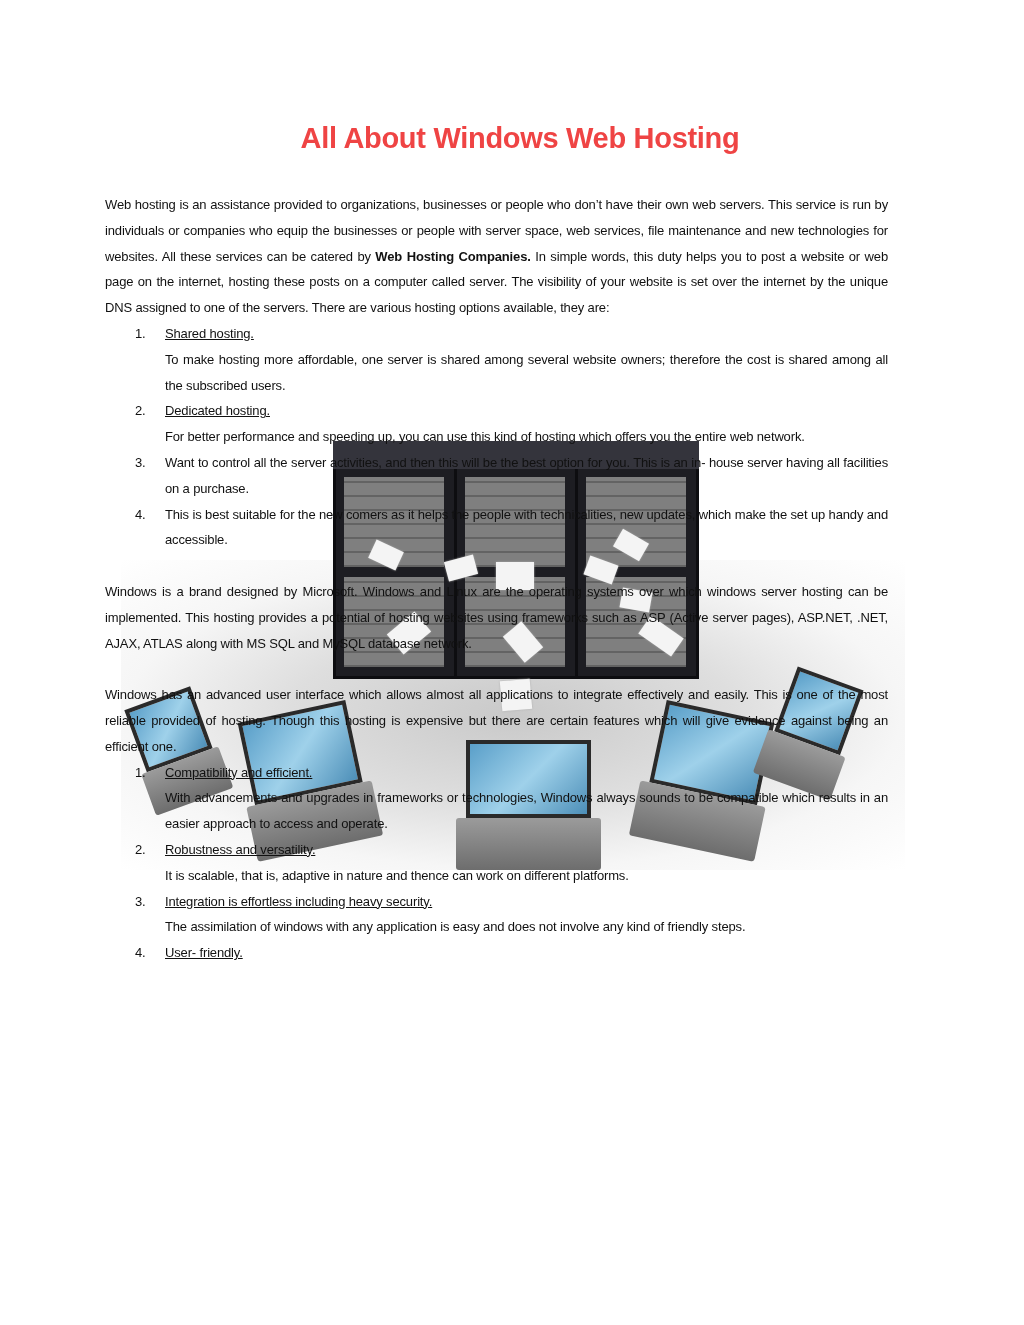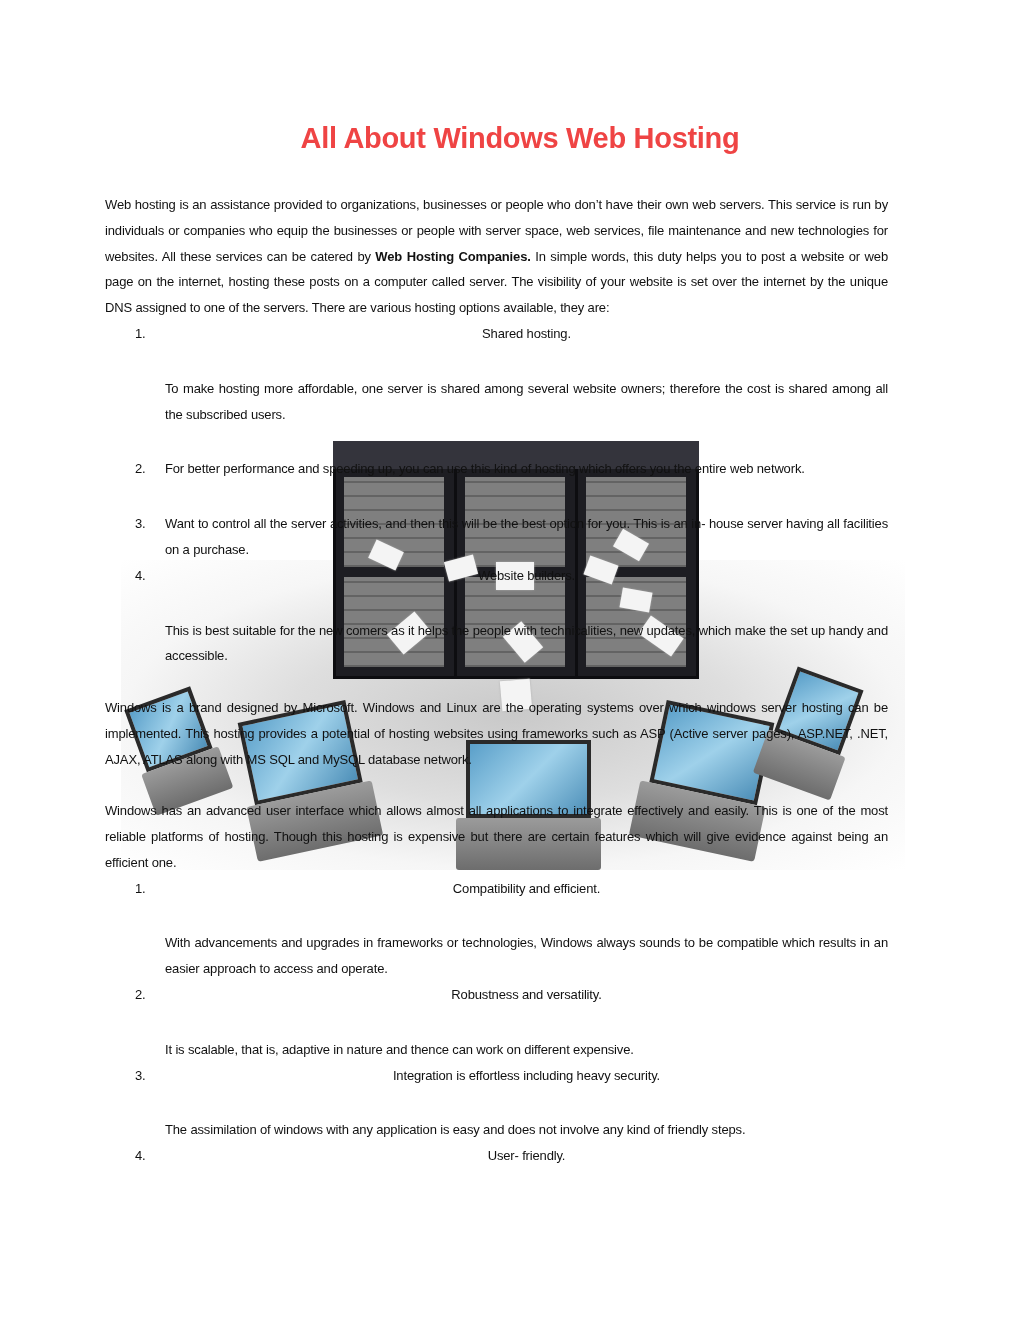--- a/index.html
+++ b/index.html
@@ -18,22 +18,22 @@
     .content {
       position: absolute; left: 105px; top: 192px; width: 783px;
       font-size: 13px; line-height: 25.8px; text-align: justify;
       letter-spacing: -0.15px; z-index: 2;
     }
     .content p { margin: 0; }
     .gap { height: 25.8px; }
     ol { margin: 0; padding: 0; list-style: none; }
     ol li { position: relative; padding-left: 60px; }
     ol li .num { position: absolute; left: 30px; top: 0; }
-    ol li .head { display: block; text-align: center; }
-    ol li .desc { display: block; margin-top: 29px; }
+    ol li .head { display: block; text-align: left; text-decoration: underline; }
+    ol li .desc { display: block; }
     b { font-weight: bold; }
 
     
     .illus { position: absolute; left: 121px; top: 440px; width: 784px; height: 430px; z-index: 1; }
     .floor {
       position: absolute; left: 0; top: 120px; width: 784px; height: 310px;
       background: radial-gradient(ellipse at 50% 50%, #c9c9c9 0%, #dedede 40%, #f6f6f6 70%, rgba(255,255,255,0) 100%);
     }
     .rack {
       position: absolute; top: 8px; width: 118px; height: 225px;
@@ -123,49 +123,49 @@
     <p><span>Web hosting is an assistance provided to organizations, businesses or people who don’t have their own web servers. This service is run by individuals or companies who equip the businesses or people with server space, web services, file maintenance and new technologies for websites. All these services can be catered by </span><b>Web Hosting Companies.</b><span> In simple words, this duty helps you to post a website or web page on the internet, hosting these posts on a computer called server. The visibility of your website is set over the internet by the unique DNS assigned to one of the servers. There are various hosting options available, they are:</span></p>
 
     <ol>
       <li>
           <span class="num">1.</span>
           <span class="head">Shared hosting.</span>
           <span class="desc">To make hosting more affordable, one server is shared among several website owners; therefore the cost is shared among all the subscribed users.</span>
         </li>
       <li>
           <span class="num">2.</span>
+          <span class="head">Dedicated hosting.</span>
           <span class="desc">For better performance and speeding up, you can use this kind of hosting which offers you the entire web network.</span>
         </li>
       <li>
           <span class="num">3.</span>
           <span class="desc">Want to control all the server activities, and then this will be the best option for you. This is an in- house server having all facilities on a purchase.</span>
         </li>
       <li>
           <span class="num">4.</span>
-          <span class="head">Website builders.</span>
           <span class="desc">This is best suitable for the new comers as it helps the people with technicalities, new updates, which make the set up handy and accessible.</span>
         </li>
     </ol>
 
     <div class="gap"></div>
     <p>Windows is a brand designed by Microsoft. Windows and Linux are the operating systems over which windows server hosting can be implemented. This hosting provides a potential of hosting websites using frameworks such as ASP (Active server pages), ASP.NET, .NET, AJAX, ATLAS along with MS SQL and MySQL database network.</p>
 
     <div class="gap"></div>
-    <p>Windows has an advanced user interface which allows almost all applications to integrate effectively and easily. This is one of the most reliable platforms of hosting. Though this hosting is expensive but there are certain features which will give evidence against being an efficient one.</p>
+    <p>Windows has an advanced user interface which allows almost all applications to integrate effectively and easily. This is one of the most reliable provided of hosting. Though this hosting is expensive but there are certain features which will give evidence against being an efficient one.</p>
 
     <ol>
       <li>
           <span class="num">1.</span>
           <span class="head">Compatibility and efficient.</span>
           <span class="desc">With advancements and upgrades in frameworks or technologies, Windows always sounds to be compatible which results in an easier approach to access and operate.</span>
         </li>
       <li>
           <span class="num">2.</span>
           <span class="head">Robustness and versatility.</span>
-          <span class="desc">It is scalable, that is, adaptive in nature and thence can work on different expensive.</span>
+          <span class="desc">It is scalable, that is, adaptive in nature and thence can work on different platforms.</span>
         </li>
       <li>
           <span class="num">3.</span>
           <span class="head">Integration is effortless including heavy security.</span>
           <span class="desc">The assimilation of windows with any application is easy and does not involve any kind of friendly steps.</span>
         </li>
       <li>
           <span class="num">4.</span>
           <span class="head">User- friendly.</span>
         </li>

